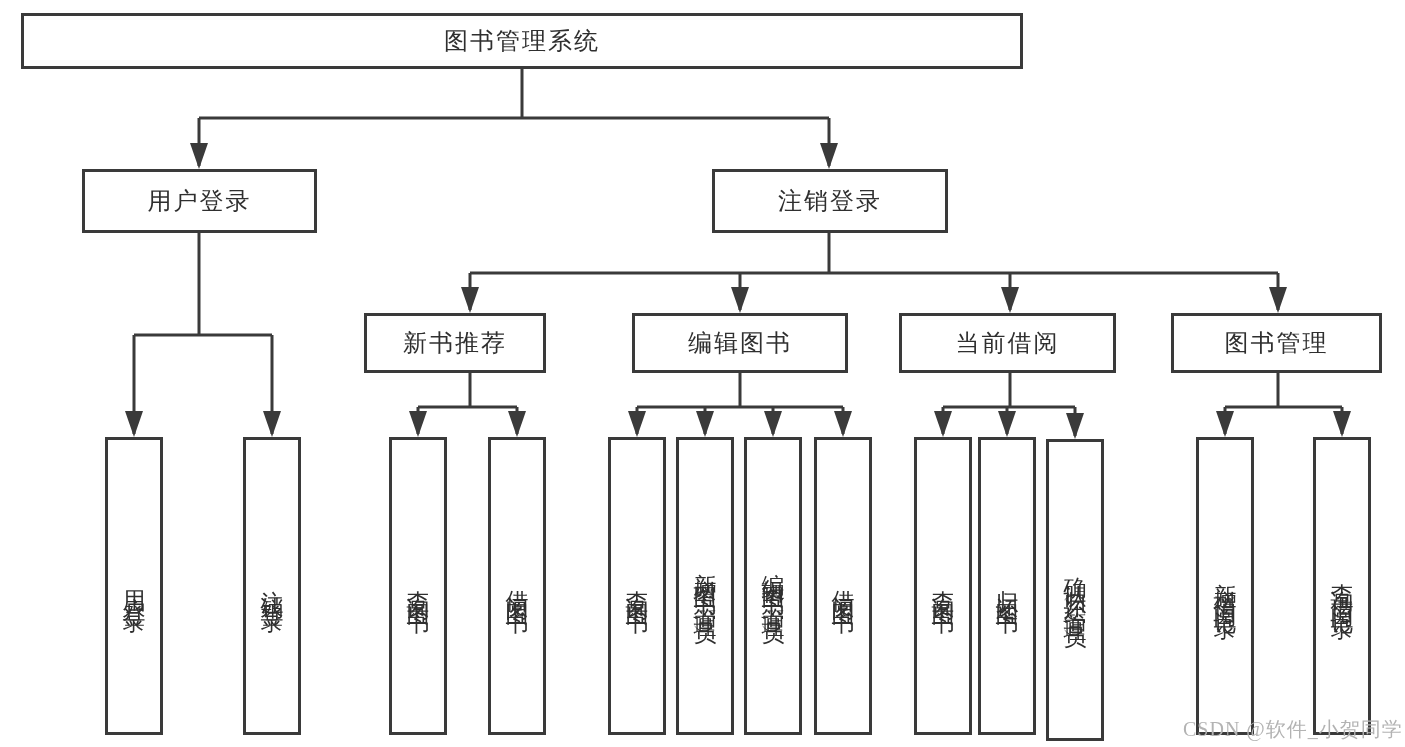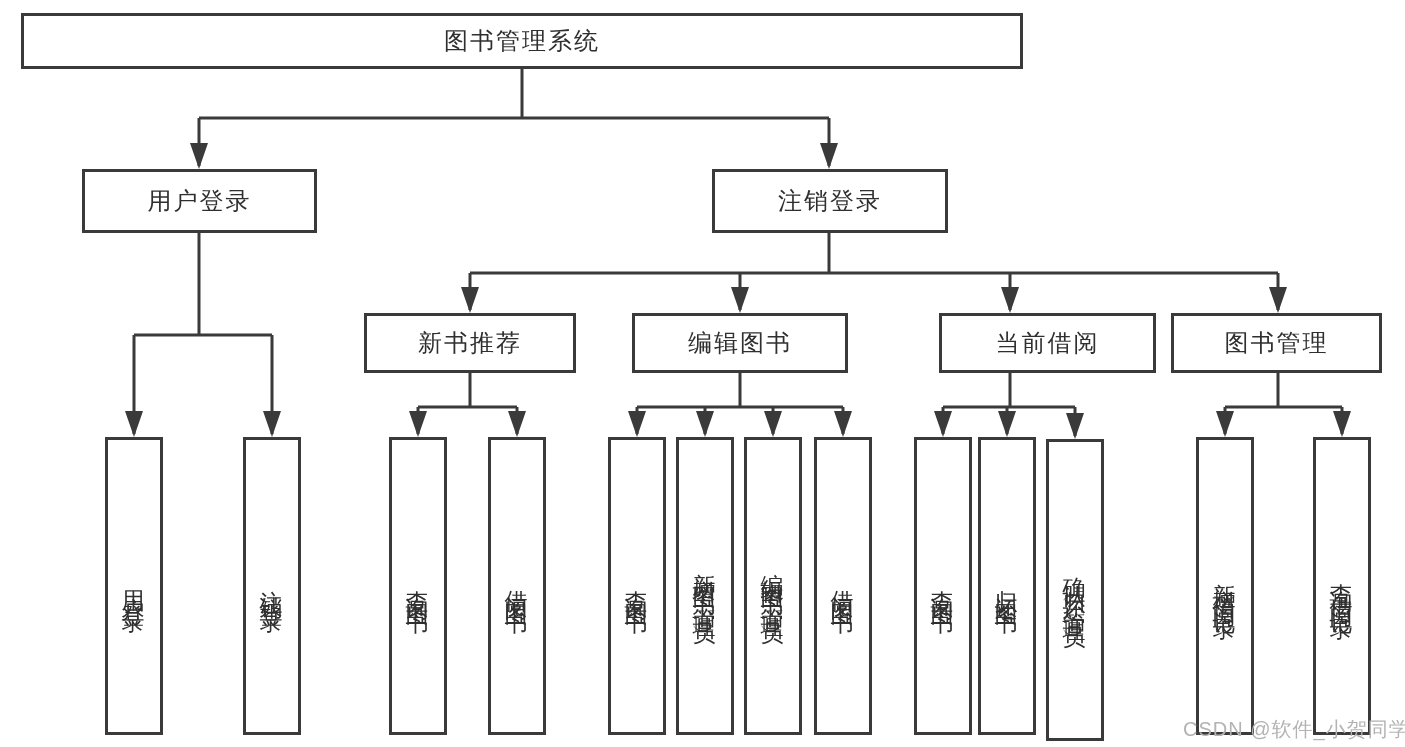--- a/index.html
+++ b/index.html
@@ -1,21 +1,21 @@
 <!DOCTYPE html>
 <html><head>
 <meta charset="utf-8">
 <style>
   html, body { margin: 0; padding: 0; background: #ffffff; }
   #canvas {
     position: relative;
     width: 1405px;
     height: 747px;
     background: #ffffff;
-    font-family: Liberation Sans, sans-serif;
+    font-family: Liberation Serif, serif;
     overflow: hidden;
   }
   #connector-svg {
     position: absolute;
     left: 0; top: 0;
     width: 1405px; height: 747px;
   }
   .box {
     position: absolute;
     box-sizing: border-box;
@@ -48,23 +48,23 @@
     color: #2f2f2f;
     z-index: 2;
     overflow: hidden;
   }
   
   #n-root            { left: 21px;  top: 13px;  width: 1002px; height: 56px; }
   
   #n-user-login      { left: 82px;  top: 169px; width: 235px; height: 64px; }
   #n-book-mgmt       { left: 712px; top: 169px; width: 236px; height: 64px; }
   
-  #n-new-book-rec    { left: 364px;  top: 313px; width: 212px; height: 60px; }
+  #n-new-book-rec    { left: 364px;  top: 313px; width: 182px; height: 60px; }
   #n-book-borrow     { left: 632px;  top: 313px; width: 216px; height: 60px; }
-  #n-current-borrow  { left: 939px;  top: 313px; width: 217px; height: 60px; }
+  #n-current-borrow  { left: 899px;  top: 313px; width: 217px; height: 60px; }
   #n-borrow-records  { left: 1171px; top: 313px; width: 211px; height: 60px; }
   
   #l-user-login  { left: 105px; }
   #l-logout      { left: 243px; }
   #l-nb-query    { left: 389px; }
   #l-nb-borrow   { left: 488px; }
   #l-bb-query    { left: 608px; }
   #l-bb-add      { left: 676px; }
   #l-bb-edit     { left: 744px; }
   #l-bb-borrow   { left: 814px; }

